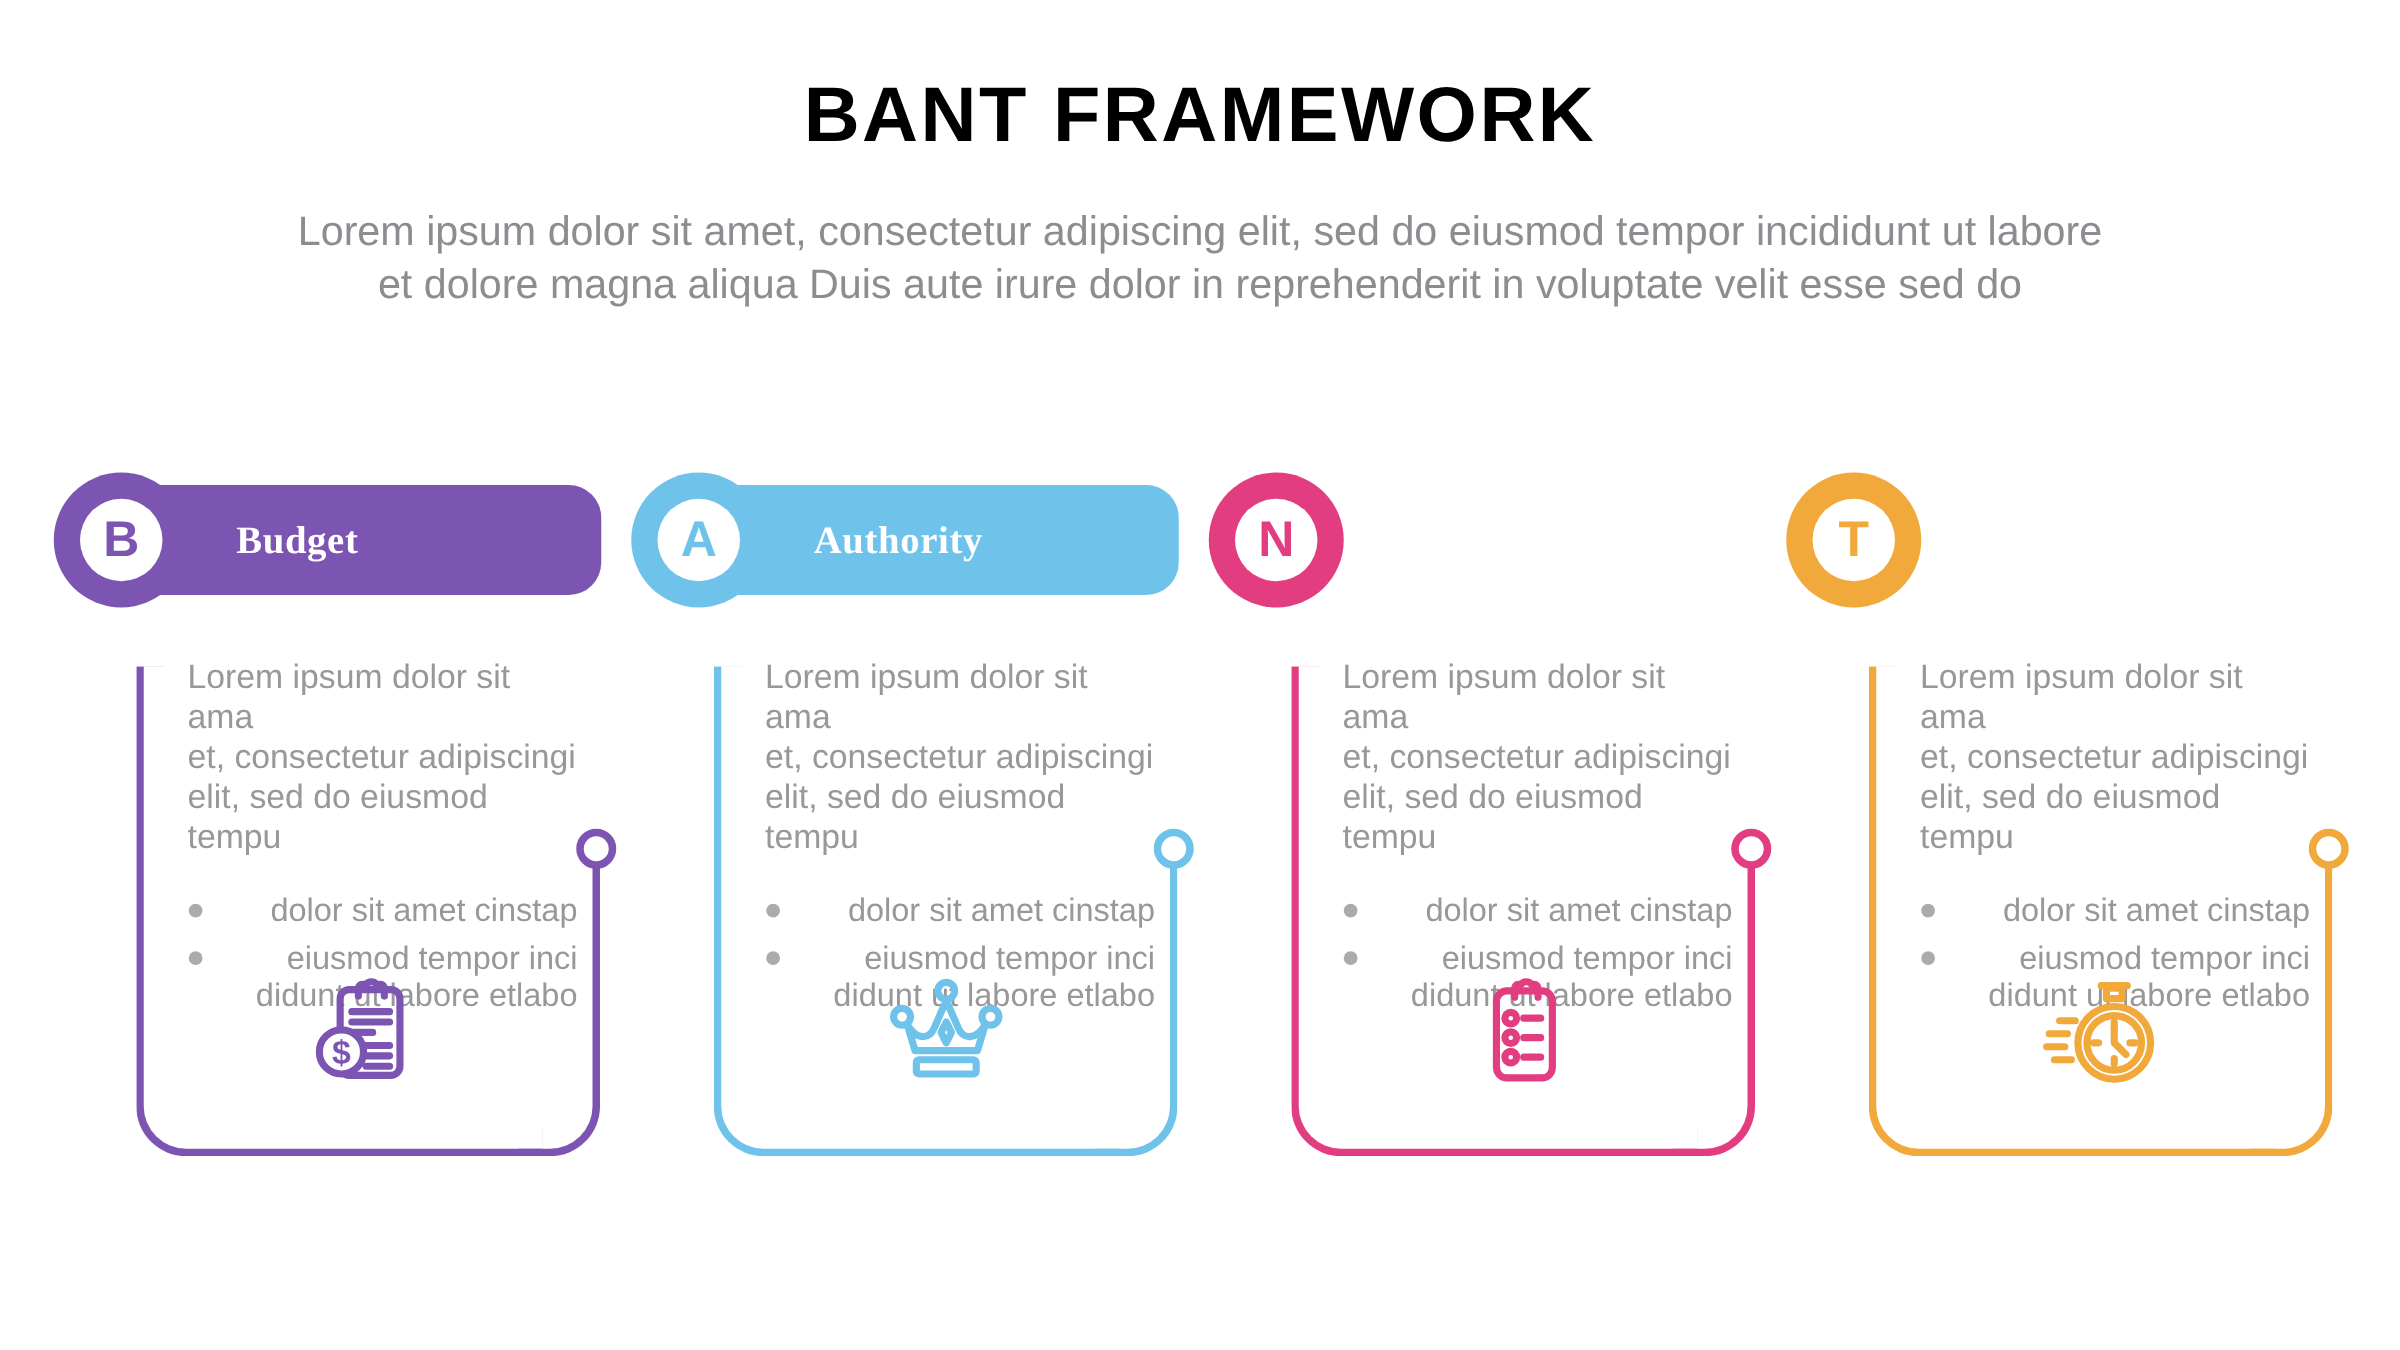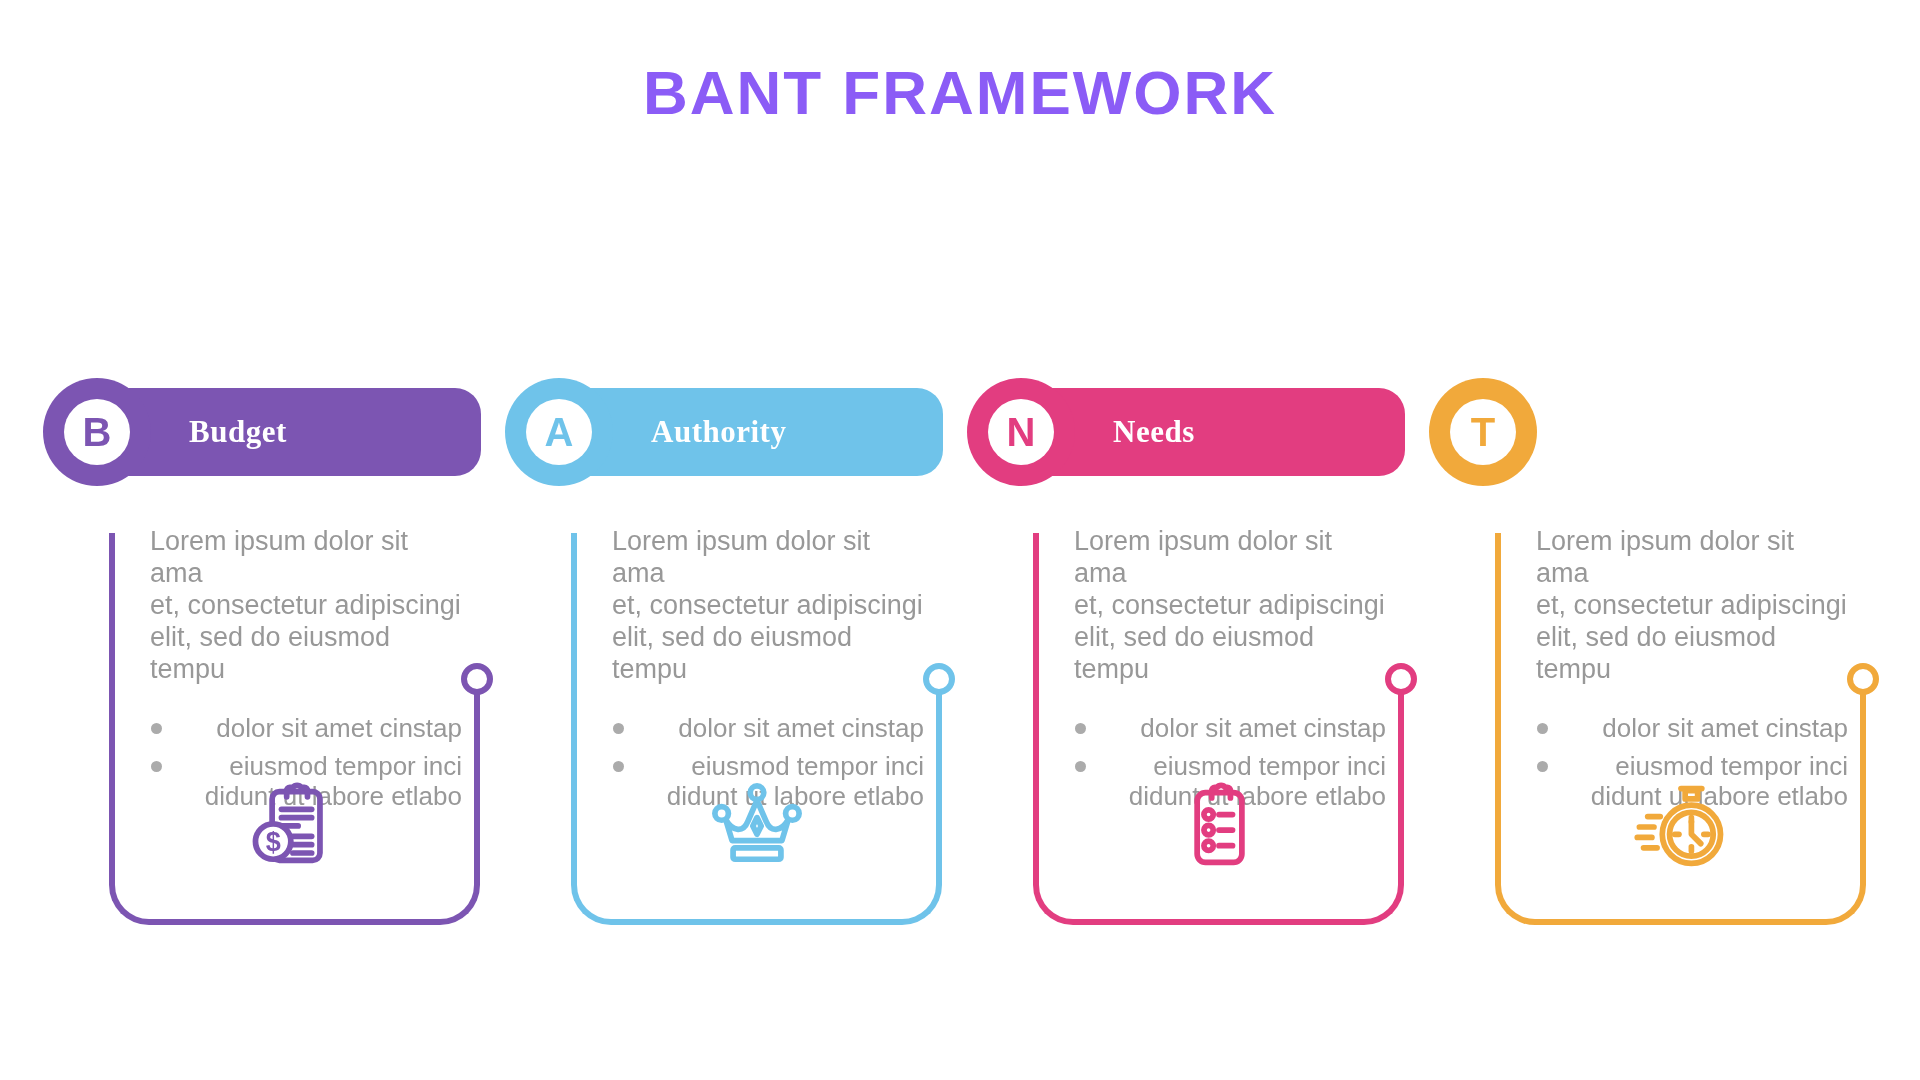--- a/index.html
+++ b/index.html
@@ -3,21 +3,21 @@
 <meta charset="utf-8">
 <style>
   html,body{margin:0;padding:0;background:#fff;}
   .stage{
     position:relative;width:1920px;height:1080px;background:#ffffff;
     font-family:"Liberation Sans", sans-serif;overflow:hidden;margin:0 auto;
   }
   .pre{white-space:pre-line;}
   .title{
     position:absolute;top:62px;left:0;width:100%;text-align:center;
-    font-size:62px;font-weight:bold;color:#8b5cf6;letter-spacing:2px;line-height:1;
+    font-size:62px;font-weight:bold;color:#000000;letter-spacing:2px;line-height:1;
   }
   .subtitle{
     position:absolute;top:164px;left:0;width:100%;text-align:center;
     font-size:33px;line-height:42px;color:#8C8C91;font-weight:400;
   }
   .cols{
     position:absolute;top:378px;left:43px;width:1834px;
     display:flex;gap:24px;
   }
   .col{position:relative;width:438px;height:556px;flex:0 0 auto;}
@@ -73,20 +73,22 @@
   .icon-wrap svg text{stroke:none;fill:var(--c);font-weight:bold;
     font-family:"Liberation Sans",sans-serif;}
   .coin{fill:#ffffff;}
 </style>
 </head>
 <body>
 
 <div class="stage">
 
   <div class="title">BANT FRAMEWORK</div>
+  <div class="subtitle pre">Lorem ipsum dolor sit amet, consectetur adipiscing elit, sed do eiusmod tempor incididunt ut labore
+et dolore magna aliqua Duis aute irure dolor in reprehenderit in voluptate velit esse sed do</div>
 
   <div class="cols">
 
     <div class="col" style="--c: #7C55B2;">
       <div class="pill">
         <span class="pill-label">Budget</span>
       </div>
       <div class="badge">
         <span class="badge-inner">B</span>
       </div>
@@ -149,23 +151,20 @@
             <circle cx="50" cy="17" r="6.5"></circle>
             <circle cx="84" cy="37" r="6.5"></circle>
             <path d="M50,41 L54,49 L50,57 L46,49 Z"></path>
             <rect x="27" y="70" width="46" height="11" rx="2"></rect>
           </svg>
         </div>
       </div>
     </div>
 
     <div class="col" style="--c: #E23D80;">
-      <div class="pill">
-        <span class="pill-label">Needs</span>
-      </div>
       <div class="badge">
         <span class="badge-inner">N</span>
       </div>
       <div class="bbox">
         <div class="box-main"></div>
         <div class="box-right"></div>
         <div class="box-ring"></div>
         <div class="body-text">
           <p class="para pre">Lorem ipsum dolor sit ama
 et, consectetur adipiscingi

